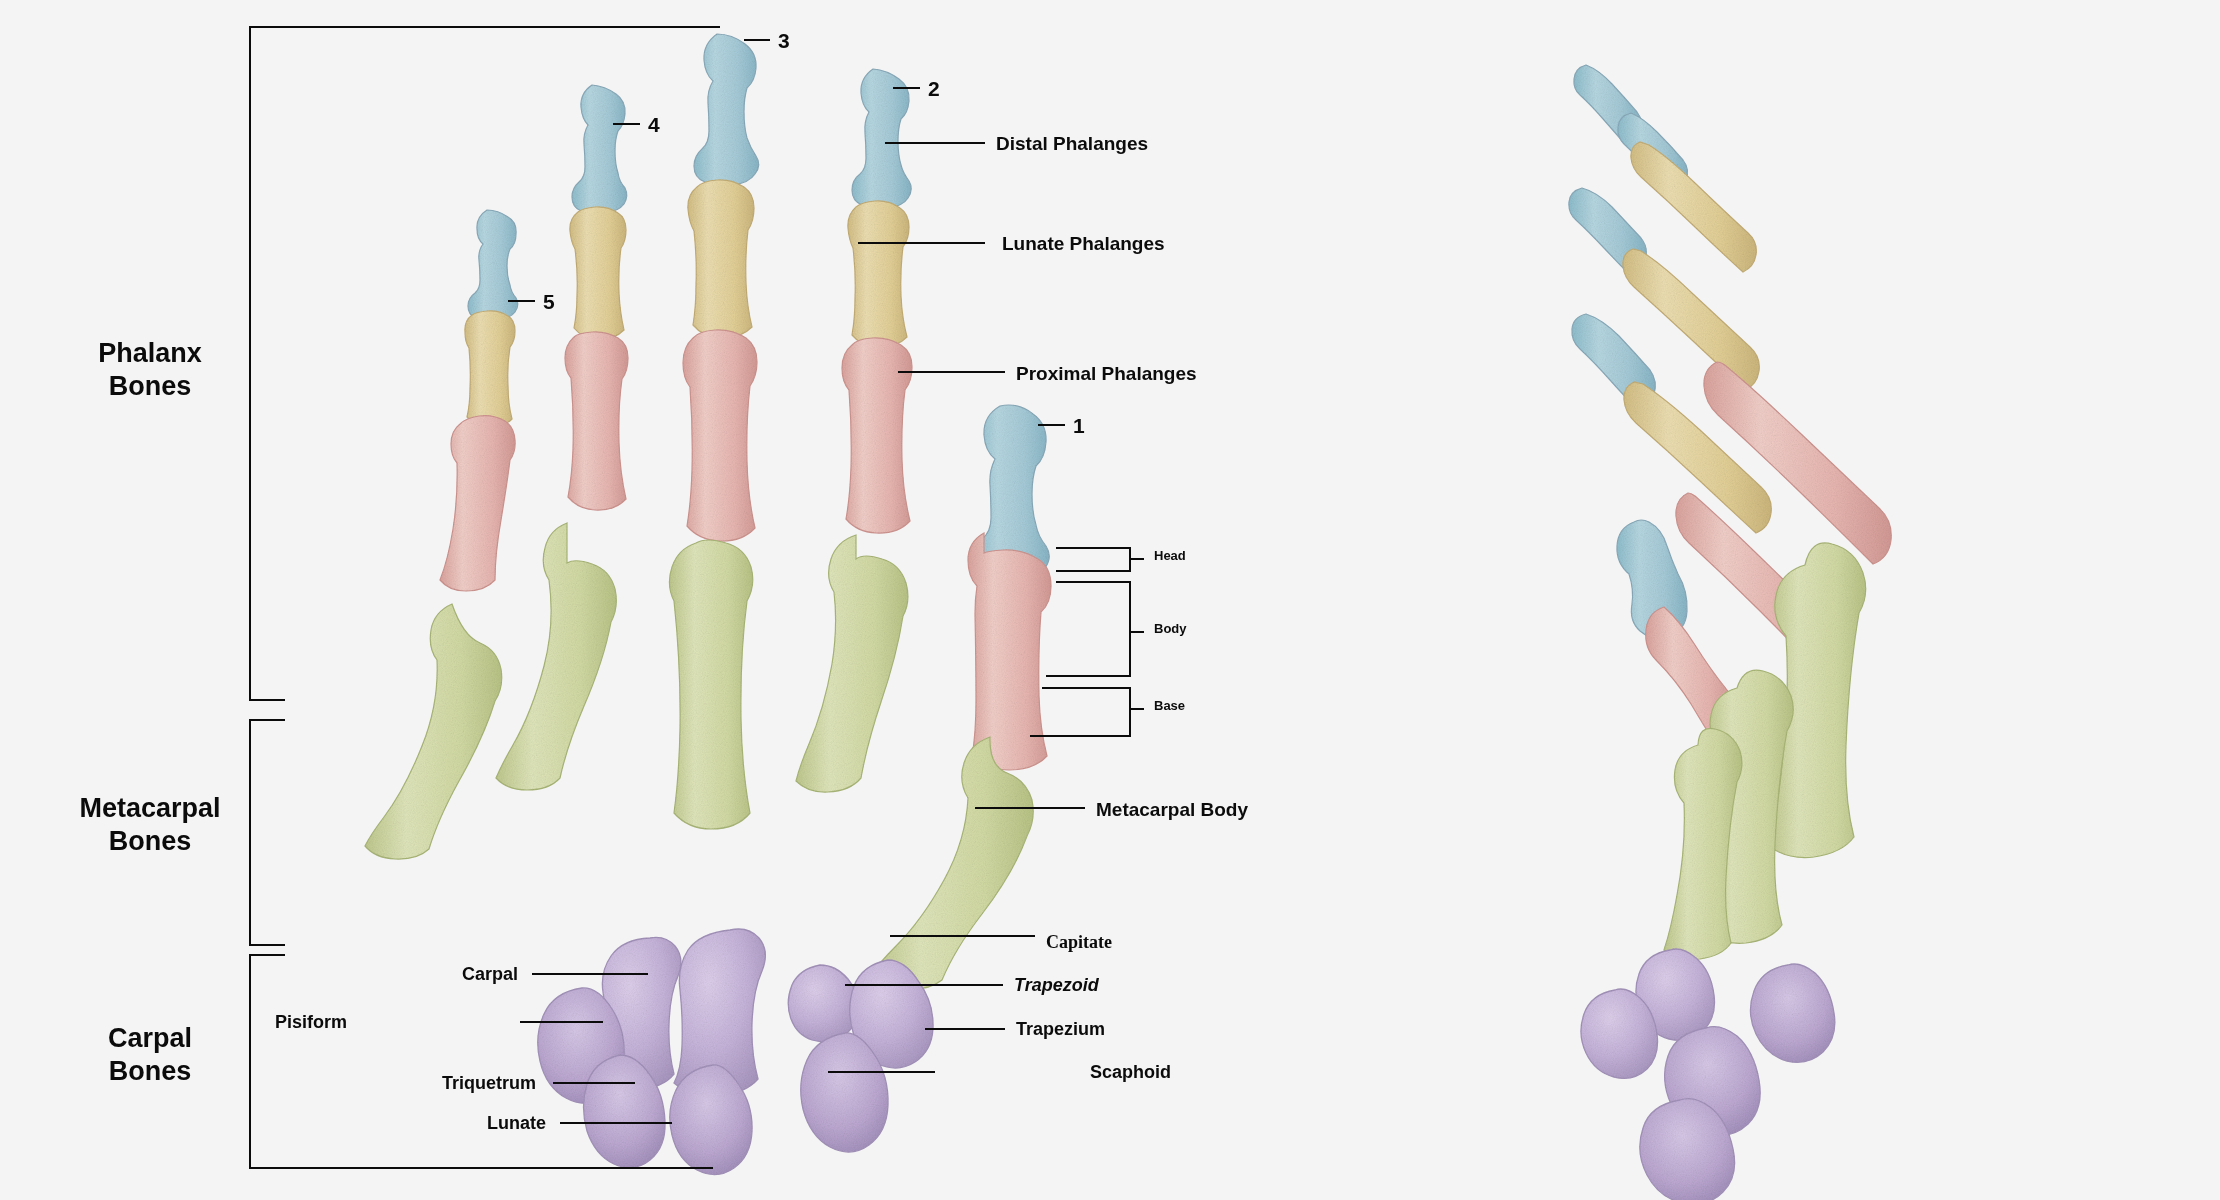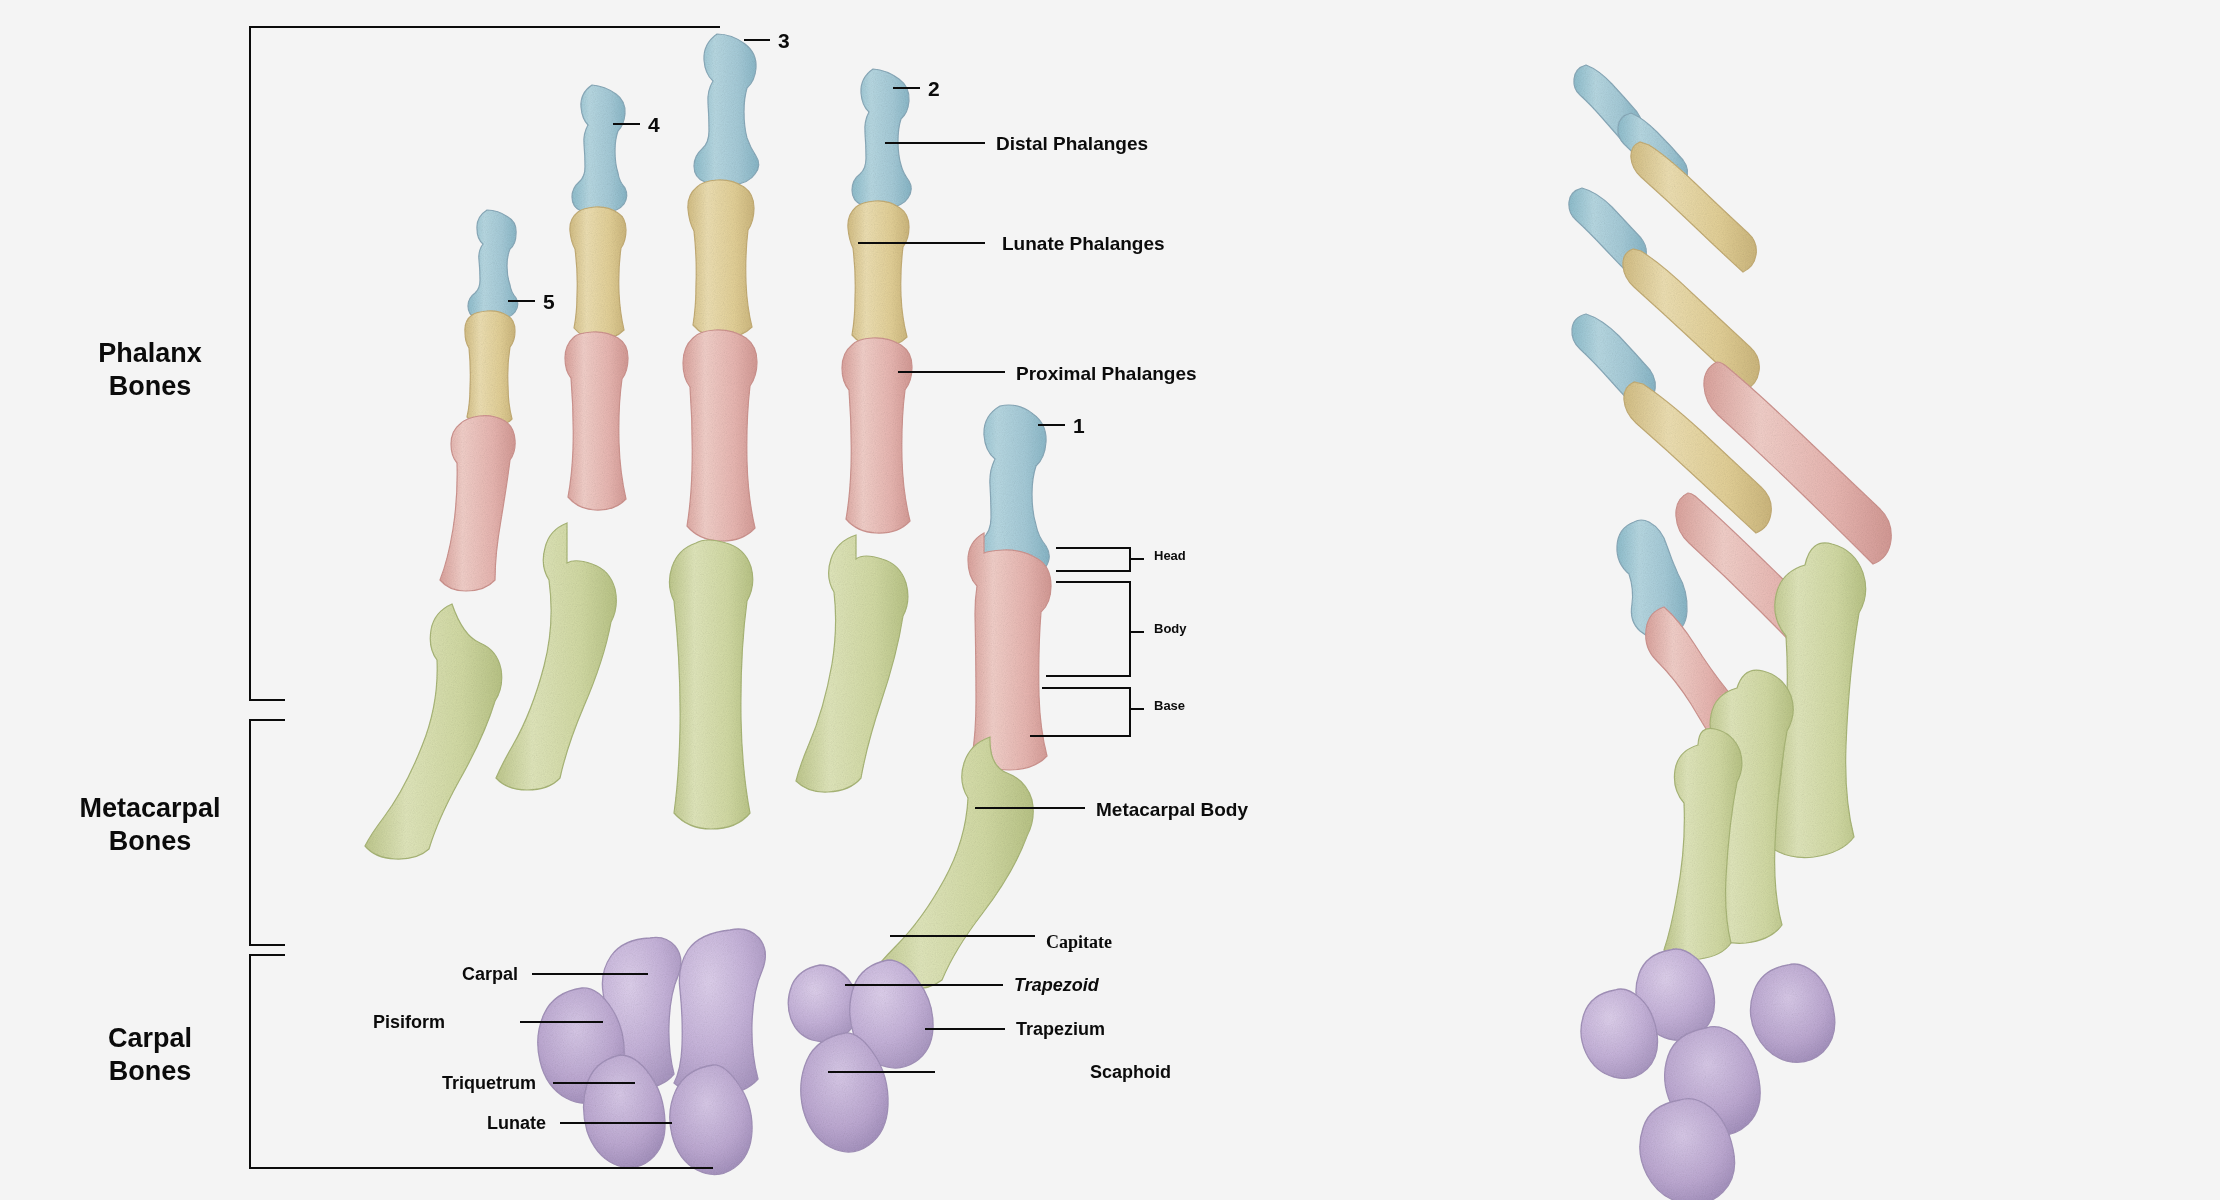--- a/index.html
+++ b/index.html
@@ -248,17 +248,17 @@
   <div class="lbl lbl-seg" style="left:1154px; top:621px;">Body</div>
   <div class="lbl lbl-seg" style="left:1154px; top:698px;">Base</div>
 
   <div class="lbl lbl-part" style="left:1096px; top:798px;">Metacarpal Body</div>
   <div class="lbl lbl-carpal" style="left:1046px; top:932px;font-family:Liberation Serif, serif;">Capitate</div>
   <div class="lbl lbl-carpal" style="left:1014px; top:975px;font-style:italic;">Trapezoid</div>
   <div class="lbl lbl-carpal" style="left:1016px; top:1019px;">Trapezium</div>
   <div class="lbl lbl-carpal" style="left:1090px; top:1062px;">Scaphoid</div>
 
   <div class="lbl lbl-carpal" style="left:300px; top:964px; width:218px; text-align:right;">Carpal</div>
-  <div class="lbl lbl-carpal" style="left:300px; top:1012px; width:218px; text-align:center;">Pisiform</div>
+  <div class="lbl lbl-carpal" style="left:275px; top:1012px; width:218px; text-align:left;">Pisiform</div>
   <div class="lbl lbl-carpal" style="left:318px; top:1073px; width:218px; text-align:right;">Triquetrum</div>
   <div class="lbl lbl-carpal" style="left:328px; top:1113px; width:218px; text-align:right;">Lunate</div>
 
 </div>
 
 </body></html>

